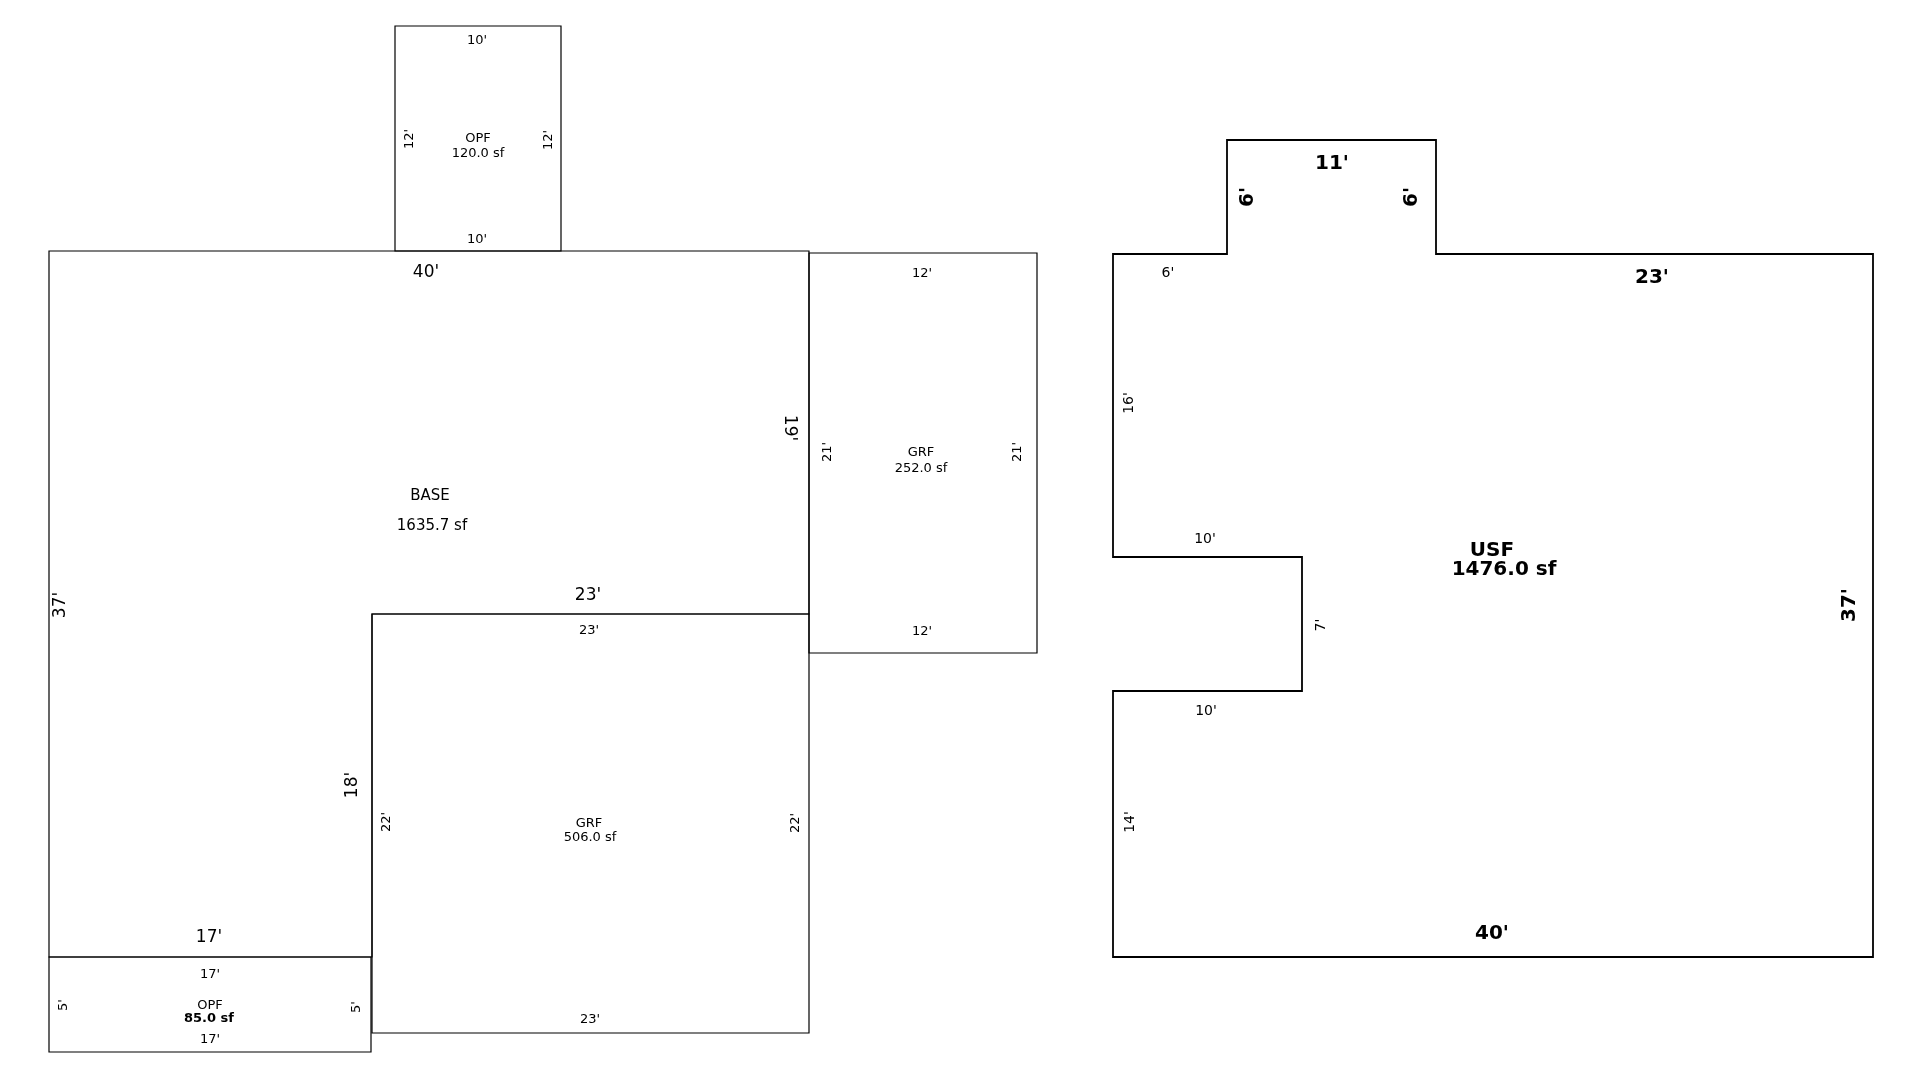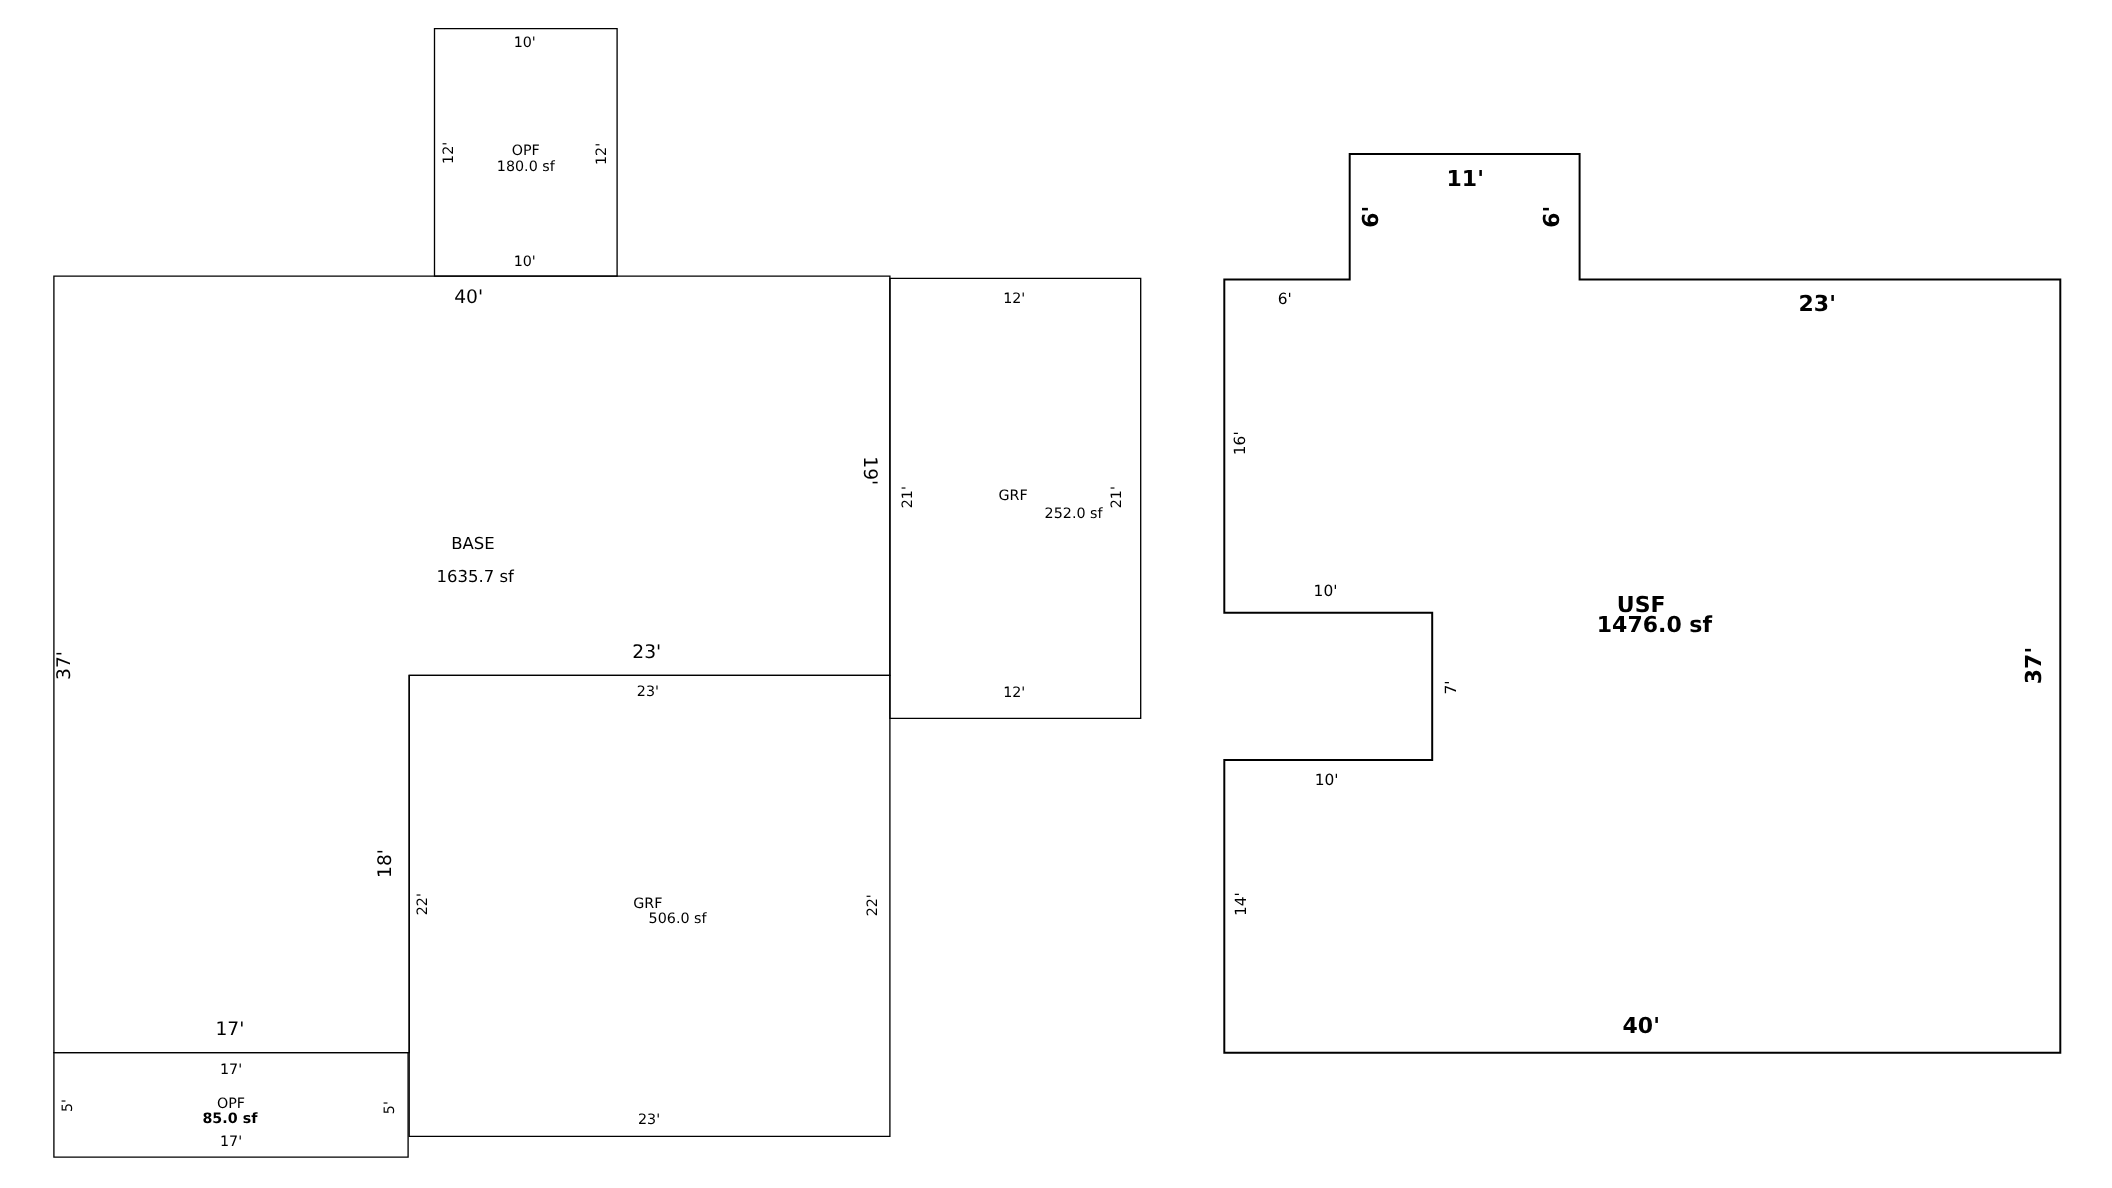--- a/index.html
+++ b/index.html
@@ -64,41 +64,41 @@
         <polygon points="49,957 371,957 371,1052 49,1052"></polygon>
       </g>
       <g class="fig-right">
         <polygon points="1113,254 1113,557 1302,557 1302,691 1113,691 1113,957 1873,957 1873,254 1436,254 1436,140 1227,140 1227,254"></polygon>
       </g>
     </svg>
   <div id="labels">
       <div class="lbl sm" style="left: 477px; top: 39px; transform: translate(-50%, -50%) rotate(0deg);">10'</div>
       <div class="lbl sm" style="left: 408px; top: 139px; transform: translate(-50%, -50%) rotate(-90deg);">12'</div>
       <div class="lbl sm" style="left: 478px; top: 137px; transform: translate(-50%, -50%) rotate(0deg);">OPF</div>
-      <div class="lbl sm" style="left: 478px; top: 152px; transform: translate(-50%, -50%) rotate(0deg);">180.0 sf</div>
+      <div class="lbl sm" style="left: 478px; top: 152px; transform: translate(-50%, -50%) rotate(0deg);">120.0 sf</div>
       <div class="lbl sm" style="left: 547px; top: 140px; transform: translate(-50%, -50%) rotate(-90deg);">12'</div>
       <div class="lbl sm" style="left: 477px; top: 238px; transform: translate(-50%, -50%) rotate(0deg);">10'</div>
       <div class="lbl lg" style="left: 426px; top: 271px; transform: translate(-50%, -50%) rotate(0deg);">40'</div>
       <div class="lbl lg" style="left: 59px; top: 605px; transform: translate(-50%, -50%) rotate(-90deg);">37'</div>
       <div class="lbl lg" style="left: 790px; top: 428px; transform: translate(-50%, -50%) rotate(90deg);">19'</div>
       <div class="lbl md" style="left: 430px; top: 495px; transform: translate(-50%, -50%) rotate(0deg);">BASE</div>
       <div class="lbl md" style="left: 432px; top: 525px; transform: translate(-50%, -50%) rotate(0deg);">1635.7 sf</div>
       <div class="lbl lg" style="left: 588px; top: 594px; transform: translate(-50%, -50%) rotate(0deg);">23'</div>
       <div class="lbl lg" style="left: 351px; top: 785px; transform: translate(-50%, -50%) rotate(-90deg);">18'</div>
       <div class="lbl lg" style="left: 209px; top: 936px; transform: translate(-50%, -50%) rotate(0deg);">17'</div>
       <div class="lbl sm" style="left: 922px; top: 272px; transform: translate(-50%, -50%) rotate(0deg);">12'</div>
       <div class="lbl sm" style="left: 826px; top: 452px; transform: translate(-50%, -50%) rotate(-90deg);">21'</div>
       <div class="lbl sm" style="left: 921px; top: 451px; transform: translate(-50%, -50%) rotate(0deg);">GRF</div>
-      <div class="lbl sm" style="left: 976px; top: 467px; transform: translate(-50%, -50%) rotate(0deg);">252.0 sf</div>
+      <div class="lbl sm" style="left: 921px; top: 467px; transform: translate(-50%, -50%) rotate(0deg);">252.0 sf</div>
       <div class="lbl sm" style="left: 1016px; top: 452px; transform: translate(-50%, -50%) rotate(-90deg);">21'</div>
       <div class="lbl sm" style="left: 922px; top: 630px; transform: translate(-50%, -50%) rotate(0deg);">12'</div>
       <div class="lbl sm" style="left: 589px; top: 629px; transform: translate(-50%, -50%) rotate(0deg);">23'</div>
       <div class="lbl sm" style="left: 385px; top: 822px; transform: translate(-50%, -50%) rotate(-90deg);">22'</div>
       <div class="lbl sm" style="left: 589px; top: 822px; transform: translate(-50%, -50%) rotate(0deg);">GRF</div>
-      <div class="lbl sm" style="left: 616px; top: 836px; transform: translate(-50%, -50%) rotate(0deg);">506.0 sf</div>
+      <div class="lbl sm" style="left: 590px; top: 836px; transform: translate(-50%, -50%) rotate(0deg);">506.0 sf</div>
       <div class="lbl sm" style="left: 794px; top: 823px; transform: translate(-50%, -50%) rotate(-90deg);">22'</div>
       <div class="lbl sm" style="left: 590px; top: 1018px; transform: translate(-50%, -50%) rotate(0deg);">23'</div>
       <div class="lbl sm" style="left: 210px; top: 973px; transform: translate(-50%, -50%) rotate(0deg);">17'</div>
       <div class="lbl sm" style="left: 62px; top: 1005px; transform: translate(-50%, -50%) rotate(-90deg);">5'</div>
       <div class="lbl sm" style="left: 210px; top: 1004px; transform: translate(-50%, -50%) rotate(0deg);">OPF</div>
       <div class="lbl sm" style="left: 209px; top: 1017px; transform: translate(-50%, -50%) rotate(0deg); font-weight: bold;">85.0 sf</div>
       <div class="lbl sm" style="left: 355px; top: 1007px; transform: translate(-50%, -50%) rotate(-90deg);">5'</div>
       <div class="lbl sm" style="left: 210px; top: 1038px; transform: translate(-50%, -50%) rotate(0deg);">17'</div>
       <div class="lbl xl" style="left: 1332px; top: 162px; transform: translate(-50%, -50%) rotate(0deg);">11'</div>
       <div class="lbl xl" style="left: 1246px; top: 197px; transform: translate(-50%, -50%) rotate(-90deg);">6'</div>

